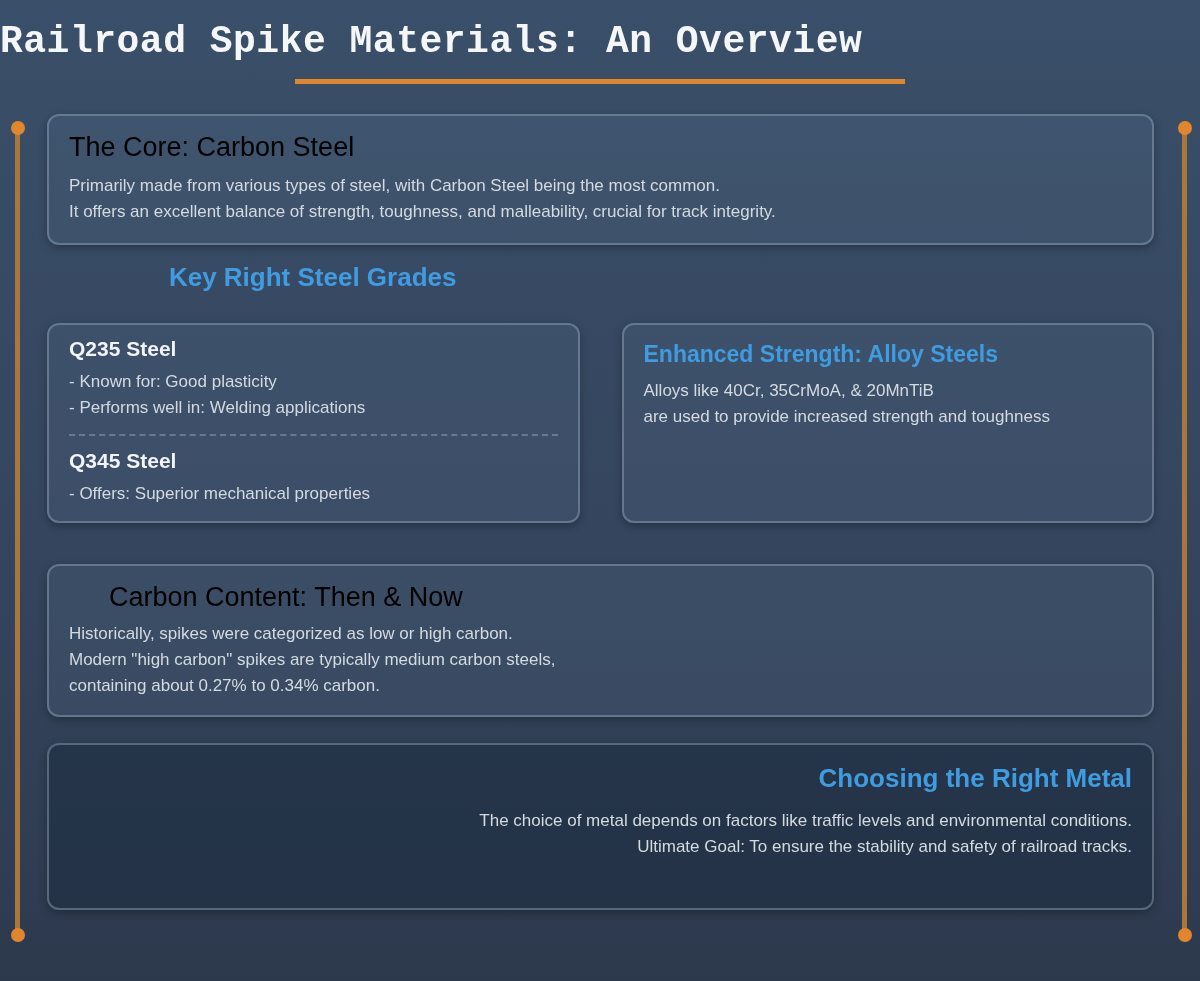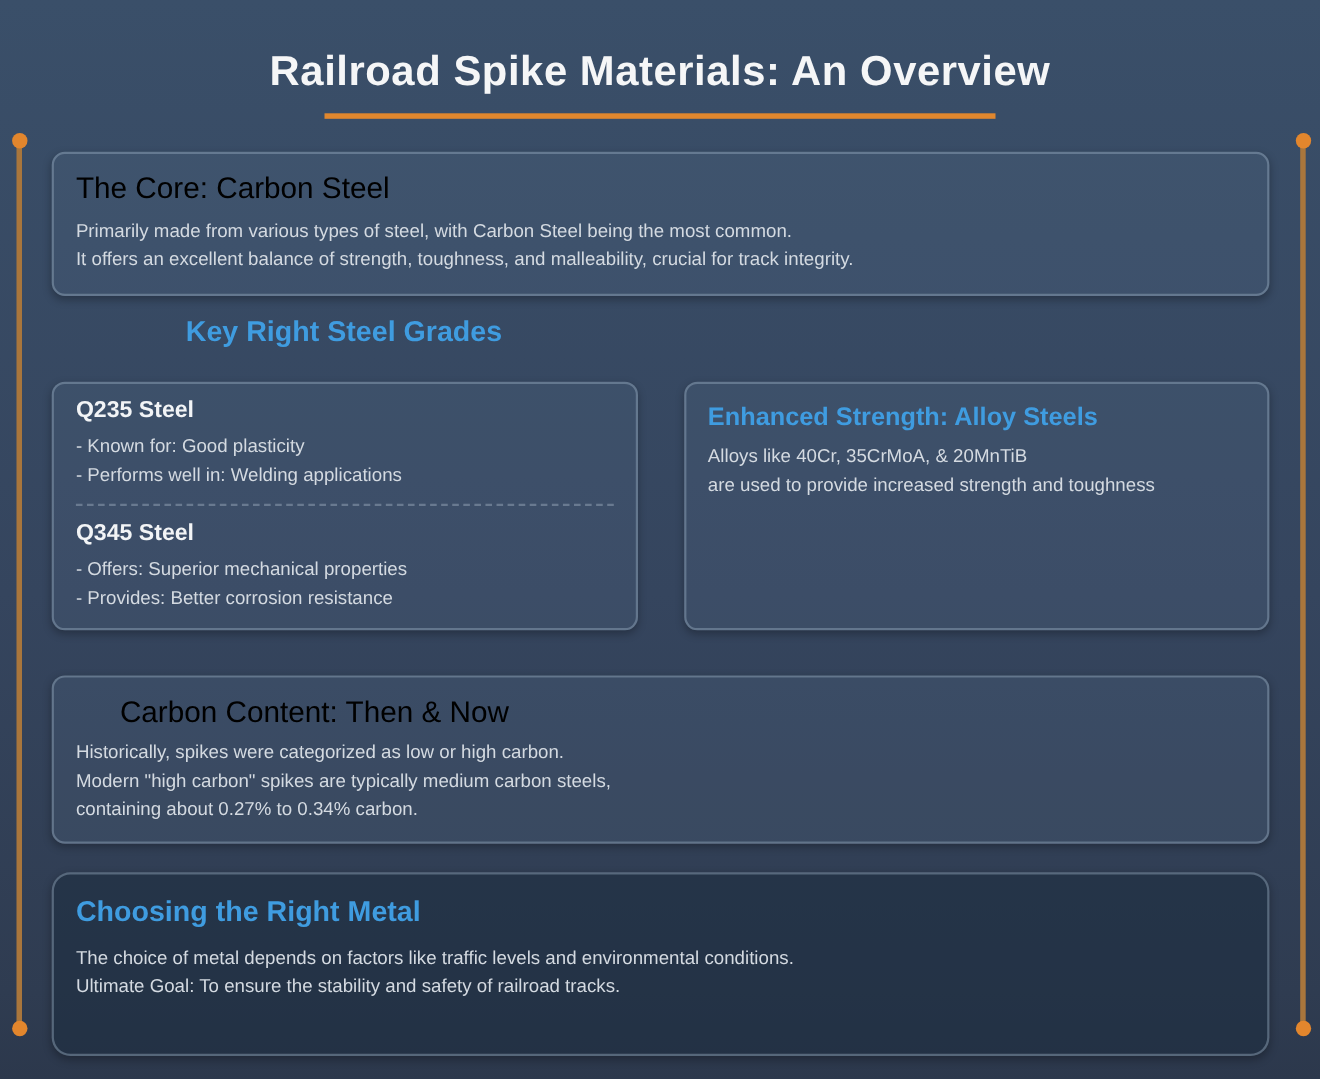--- a/index.html
+++ b/index.html
@@ -24,21 +24,21 @@
     position: absolute;
     width: 14px; height: 14px;
     border-radius: 50%;
     background: #e2862d;
     left: -4.5px;
   }
   .rail-dot.top { top: -7px; }
   .rail-dot.bottom { bottom: -7px; }
 
   
-  .page-header { text-align: center; padding-top: 44px; }
+  .page-header { padding-top: 20px; font-family: Liberation Mono, monospace; }
   .page-title {
     color: #f5f6f7;
     font-size: 38px;
     font-weight: bold;
     letter-spacing: 0.5px;
   }
   .title-underline {
     width: 610px;
     height: 5px;
     background: #e0872e;
@@ -105,23 +105,22 @@
     border-top: 2px dashed rgba(160, 176, 192, 0.45);
     margin: 13px 0 13px 0;
   }
 
   .carbon-card { margin-bottom: 26px; }
   .carbon-card .heading-orange { margin-bottom: 8px; margin-left: 40px; }
   .carbon-card { padding-bottom: 16px; }
 
   .choosing-card {
     background: rgba(28, 44, 62, 0.55);
-    text-align: left;
+    text-align: right;
     padding: 18px 20px 48px 20px;
-    border-radius: 17px;
   }
   .choosing-card .heading-blue { font-size: 26px; margin-bottom: 14px; }
 </style>
 </head>
 <body>
 
 <div class="rail left">
   <div class="rail-dot top"></div>
   <div class="rail-dot bottom"></div>
 </div>
@@ -147,21 +146,20 @@
 
   <div class="grades-row">
 
     <section class="card grade-card">
       <h3 class="heading-white">Q235 Steel</h3>
       <div class="body-text">- Known for: Good plasticity</div>
       <div class="body-text">- Performs well in: Welding applications</div>
       <hr class="dashed-divider">
       <h3 class="heading-white">Q345 Steel</h3>
       <div class="body-text">- Offers: Superior mechanical properties</div>
-      <div class="body-text">- Provides: Better corrosion resistance</div>
     </section>
 
     <section class="card">
       <h3 class="heading-blue">Enhanced Strength: Alloy Steels</h3>
       <div class="body-text">Alloys like 40Cr, 35CrMoA, &amp; 20MnTiB</div>
       <div class="body-text">are used to provide increased strength and toughness</div>
     </section>
 
   </div>
 

